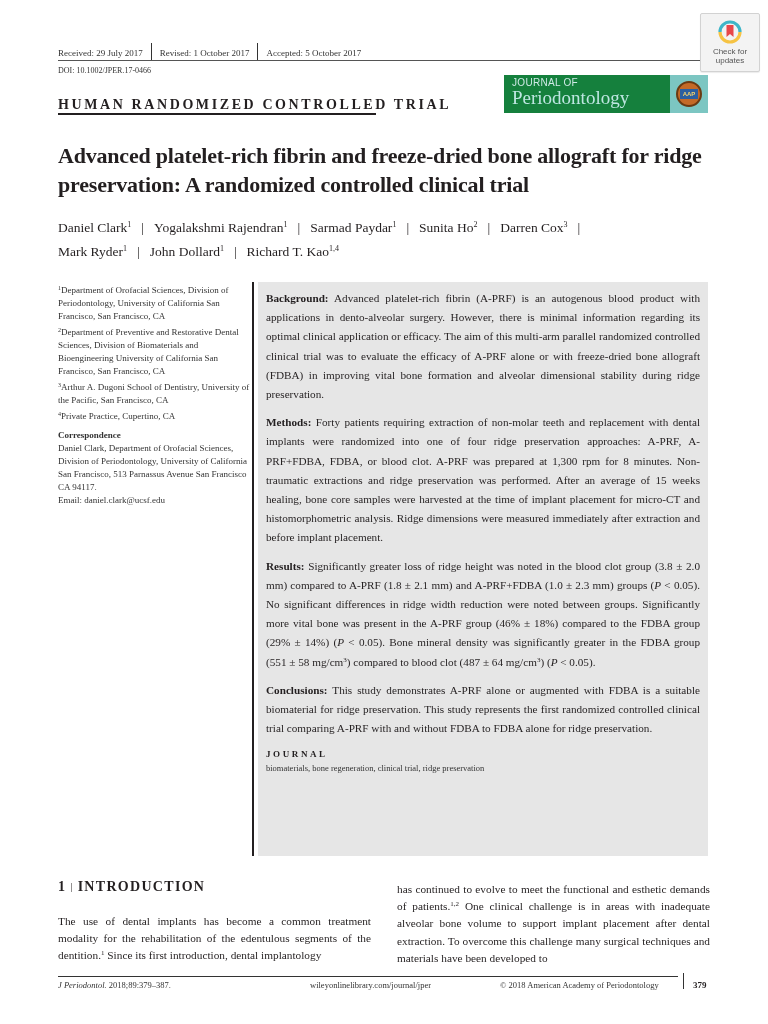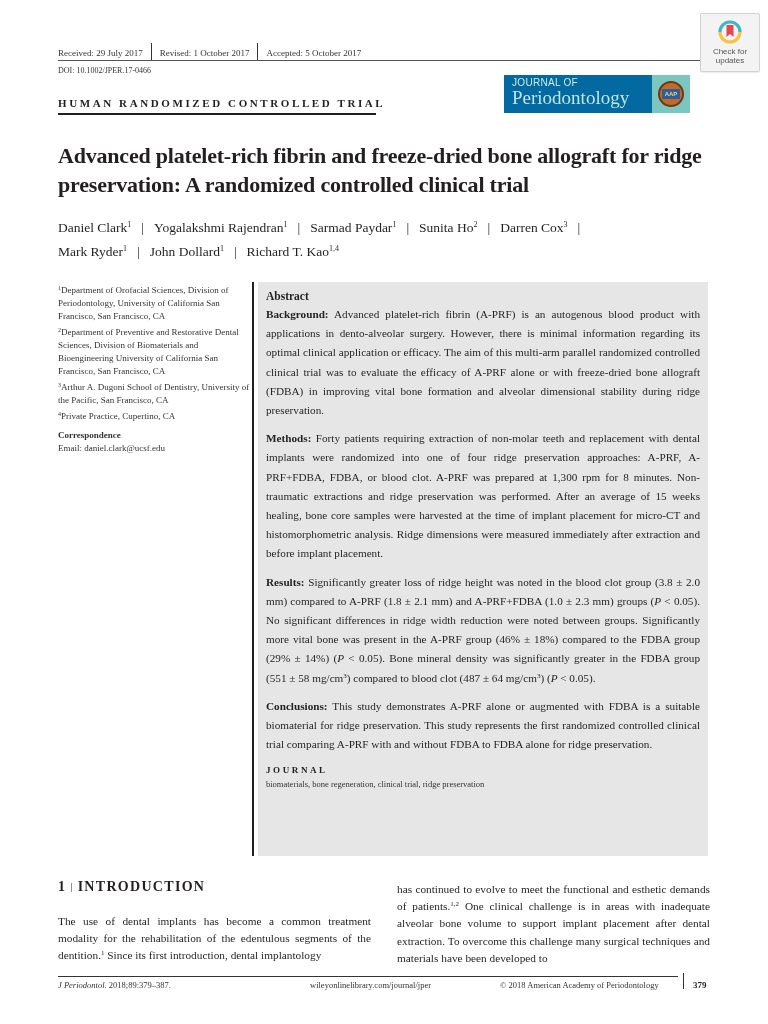--- a/index.html
+++ b/index.html
@@ -9,25 +9,25 @@
   }
   .abs { position: absolute; }
 
   
   .dates { left: 58px; top: 45px; font-size: 9px; color: #333; display: flex; align-items: center; }
   .dates span { display: inline-block; padding-right: 6px; }
   .dates .sep { width: 1px; height: 17px; background: #333; margin: -2px 8px 0 2px; padding: 0; }
   .rule-top { left: 58px; top: 60px; width: 652px; height: 1px; background: #555; }
   .doi { left: 58px; top: 66px; font-size: 8px; color: #333; text-align: center; }
 
-  .category { left: 58px; top: 97px; font-size: 11px; font-weight: bold; letter-spacing: 2.6px; color: #231f20; }
+  .category { left: 58px; top: 97px; font-size: 14px; font-weight: bold; letter-spacing: 2.6px; color: #231f20; }
   .category-rule { left: 58px; top: 113px; width: 318px; height: 1.5px; background: #231f20; }
 
   
-  .journal-logo { left: 504px; top: 75px; width: 186px; height: 38px; background: #0369a1; display: flex; }
+  .journal-logo { left: 504px; top: 75px; width: 204px; height: 38px; background: #15803d; display: flex; }
   .journal-text { padding: 3px 0 0 8px; color: #d8f0ee; flex: 1; }
   .journal-of { font-family: "Liberation Sans", sans-serif; font-size: 10px; letter-spacing: 0.3px; line-height: 10px; color: #cfe9e6; }
   .journal-name { font-family: "Liberation Serif", serif; font-size: 19px; line-height: 20px; color: #bfe6e2; }
   .journal-emblem-box { width: 38px; background: #7cc6c2; display: flex; align-items: center; justify-content: center; }
   .emblem { width: 26px; height: 26px; border-radius: 50%; background: #c46a27; border: 2px solid #6b3a12; display: flex; align-items: center; justify-content: center; box-sizing: border-box; }
   .emblem-inner { width: 18px; height: 10px; background: #2b5fa0; color: #f5d36b; font-family: "Liberation Sans", sans-serif; font-size: 6px; font-weight: bold; text-align: center; line-height: 10px; }
 
   
   .cfu { left: 700px; top: 13px; width: 58px; height: 57px; background: #f3f3f3; border: 1px solid #d2d2d2; border-radius: 2px; box-shadow: 0 1px 1px rgba(0,0,0,0.08); }
   .cfu-icon { position: absolute; left: 17px; top: 6px; width: 24px; height: 24px; }
@@ -121,27 +121,27 @@
   <span class="author"><span>Daniel Clark</span><sup>1</sup></span><span class="author-sep">|</span><span class="author"><span>Yogalakshmi Rajendran</span><sup>1</sup></span><span class="author-sep">|</span><span class="author"><span>Sarmad Paydar</span><sup>1</sup></span><span class="author-sep">|</span><span class="author"><span>Sunita Ho</span><sup>2</sup></span><span class="author-sep">|</span><span class="author"><span>Darren Cox</span><sup>3</sup></span><span class="author-sep">|</span><br>
   <span class="author"><span>Mark Ryder</span><sup>1</sup></span><span class="author-sep">|</span><span class="author"><span>John Dollard</span><sup>1</sup></span><span class="author-sep">|</span><span class="author"><span>Richard T. Kao</span><sup>1,4</sup></span>
 </div>
 
 <div class="abs leftcol">
   <div class="aff"><sup>1</sup><span>Department of Orofacial Sciences, Division of Periodontology, University of California San Francisco, San Francisco, CA</span></div>
   <div class="aff"><sup>2</sup><span>Department of Preventive and Restorative Dental Sciences, Division of Biomaterials and Bioengineering University of California San Francisco, San Francisco, CA</span></div>
   <div class="aff"><sup>3</sup><span>Arthur A. Dugoni School of Dentistry, University of the Pacific, San Francisco, CA</span></div>
   <div class="aff"><sup>4</sup><span>Private Practice, Cupertino, CA</span></div>
   <div class="corr-h">Correspondence</div>
+  <div>Daniel Clark, Department of Orofacial Sciences, Division of Periodontology, University of California San Francisco, 513 Parnassus Avenue San Francisco CA 94117.</div>
   <div>Email: daniel.clark@ucsf.edu</div>
 </div>
 
 <div class="abs col-divider"></div>
 
 <div class="abs abstract">
-  <div class="abs-h">Abstract</div>
   <p><span class="lab">Background:</span> <span>Advanced platelet-rich fibrin (A-PRF) is an autogenous blood product with applications in dento-alveolar surgery. However, there is minimal information regarding its optimal clinical application or efficacy. The aim of this multi-arm parallel randomized controlled clinical trial was to evaluate the efficacy of A-PRF alone or with freeze-dried bone allograft (FDBA) in improving vital bone formation and alveolar dimensional stability during ridge preservation.</span></p>
   <p><span class="lab">Methods:</span> <span>Forty patients requiring extraction of non-molar teeth and replacement with dental implants were randomized into one of four ridge preservation approaches: A-PRF, A-PRF+FDBA, FDBA, or blood clot. A-PRF was prepared at 1,300 rpm for 8 minutes. Non-traumatic extractions and ridge preservation was performed. After an average of 15 weeks healing, bone core samples were harvested at the time of implant placement for micro-CT and histomorphometric analysis. Ridge dimensions were measured immediately after extraction and before implant placement.</span></p>
   <p><span class="lab">Results:</span> <span>Significantly greater loss of ridge height was noted in the blood clot group (3.8 ± 2.0 mm) compared to A-PRF (1.8 ± 2.1 mm) and A-PRF+FDBA (1.0 ± 2.3 mm) groups (</span><i>P</i><span> &lt; 0.05). No significant differences in ridge width reduction were noted between groups. Significantly more vital bone was present in the A-PRF group (46% ± 18%) compared to the FDBA group (29% ± 14%) (</span><i>P</i><span> &lt; 0.05). Bone mineral density was significantly greater in the FDBA group (551 ± 58 mg/cm</span><sup>3</sup><span>) compared to blood clot (487 ± 64 mg/cm</span><sup>3</sup><span>) (</span><i>P</i><span> &lt; 0.05).</span></p>
   <p><span class="lab">Conclusions:</span> <span>This study demonstrates A-PRF alone or augmented with FDBA is a suitable biomaterial for ridge preservation. This study represents the first randomized controlled clinical trial comparing A-PRF with and without FDBA to FDBA alone for ridge preservation.</span></p>
   <div class="kw-h">JOURNAL</div>
   <div class="kw-list">biomaterials, bone regeneration, clinical trial, ridge preservation</div>
 </div>
 
 <div class="abs intro-h"><span>1</span><span class="bar">|</span><span>INTRODUCTION</span></div>
 

